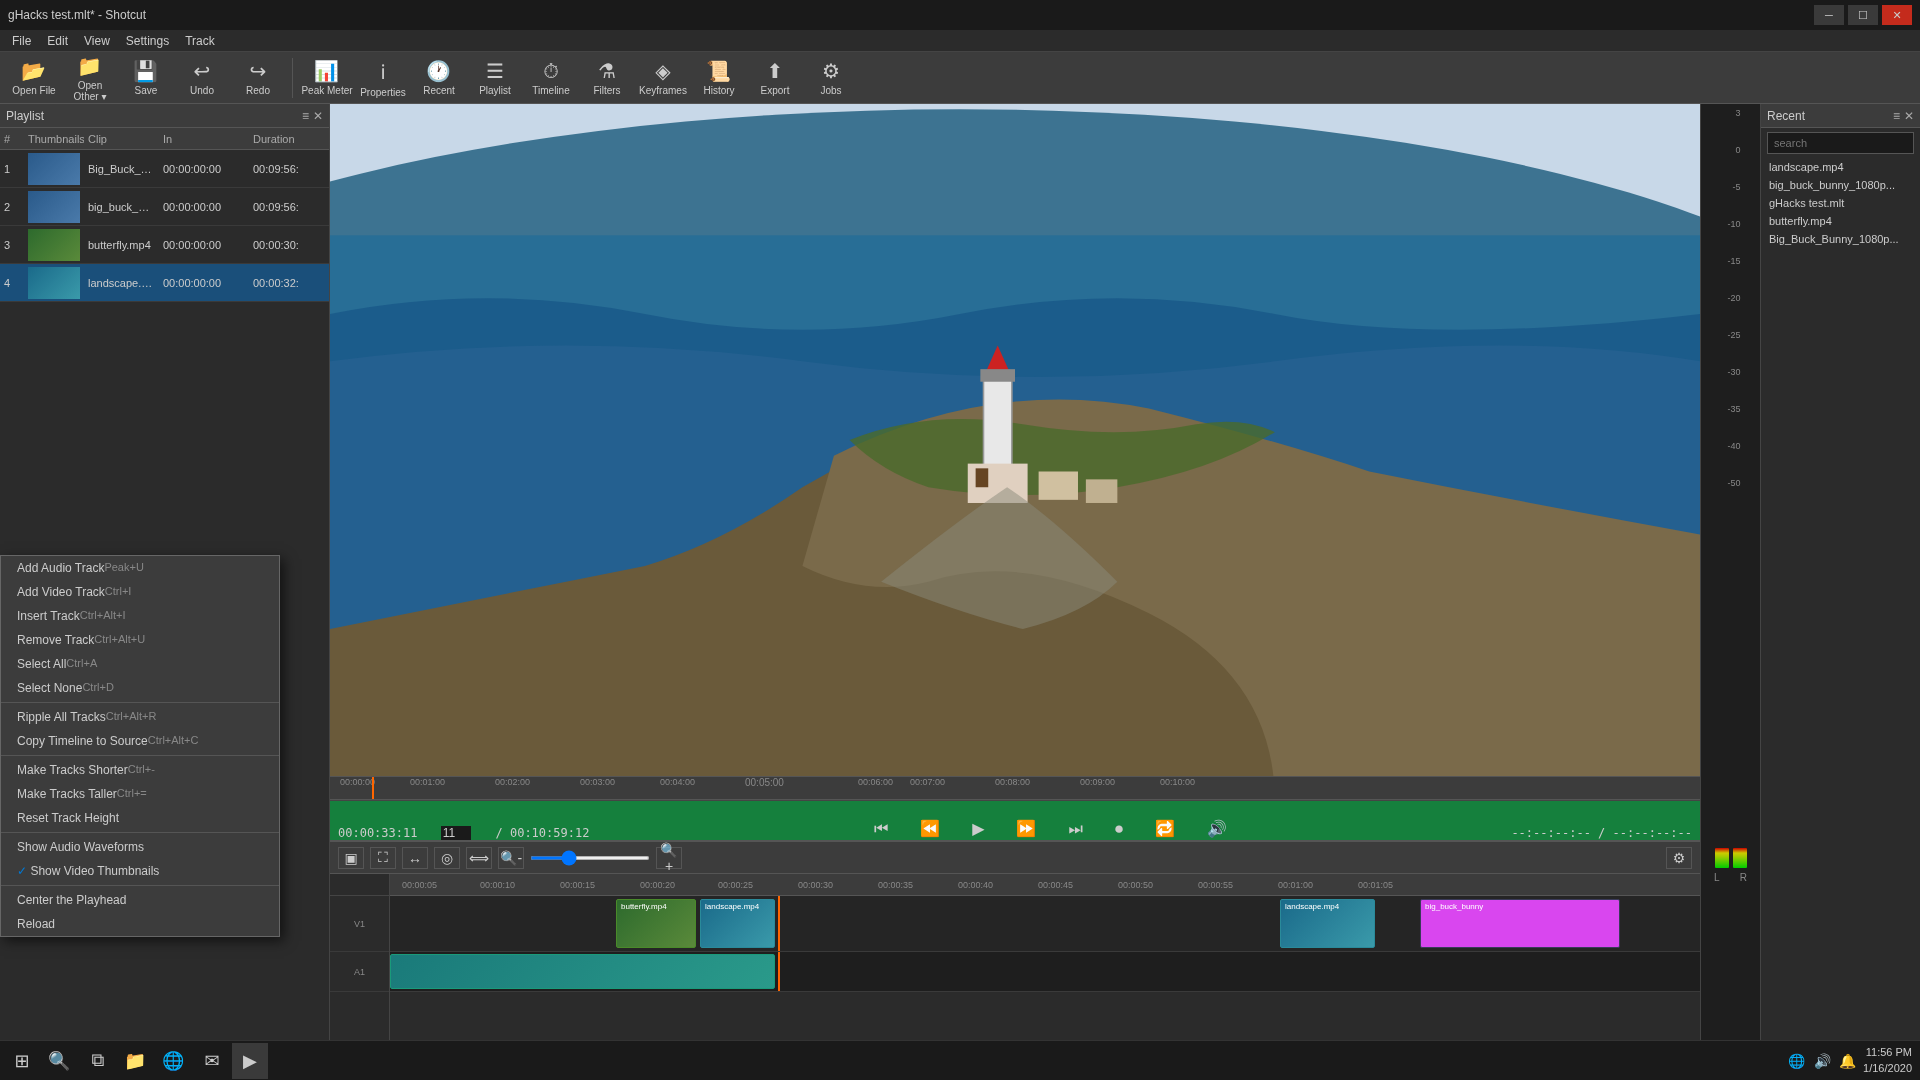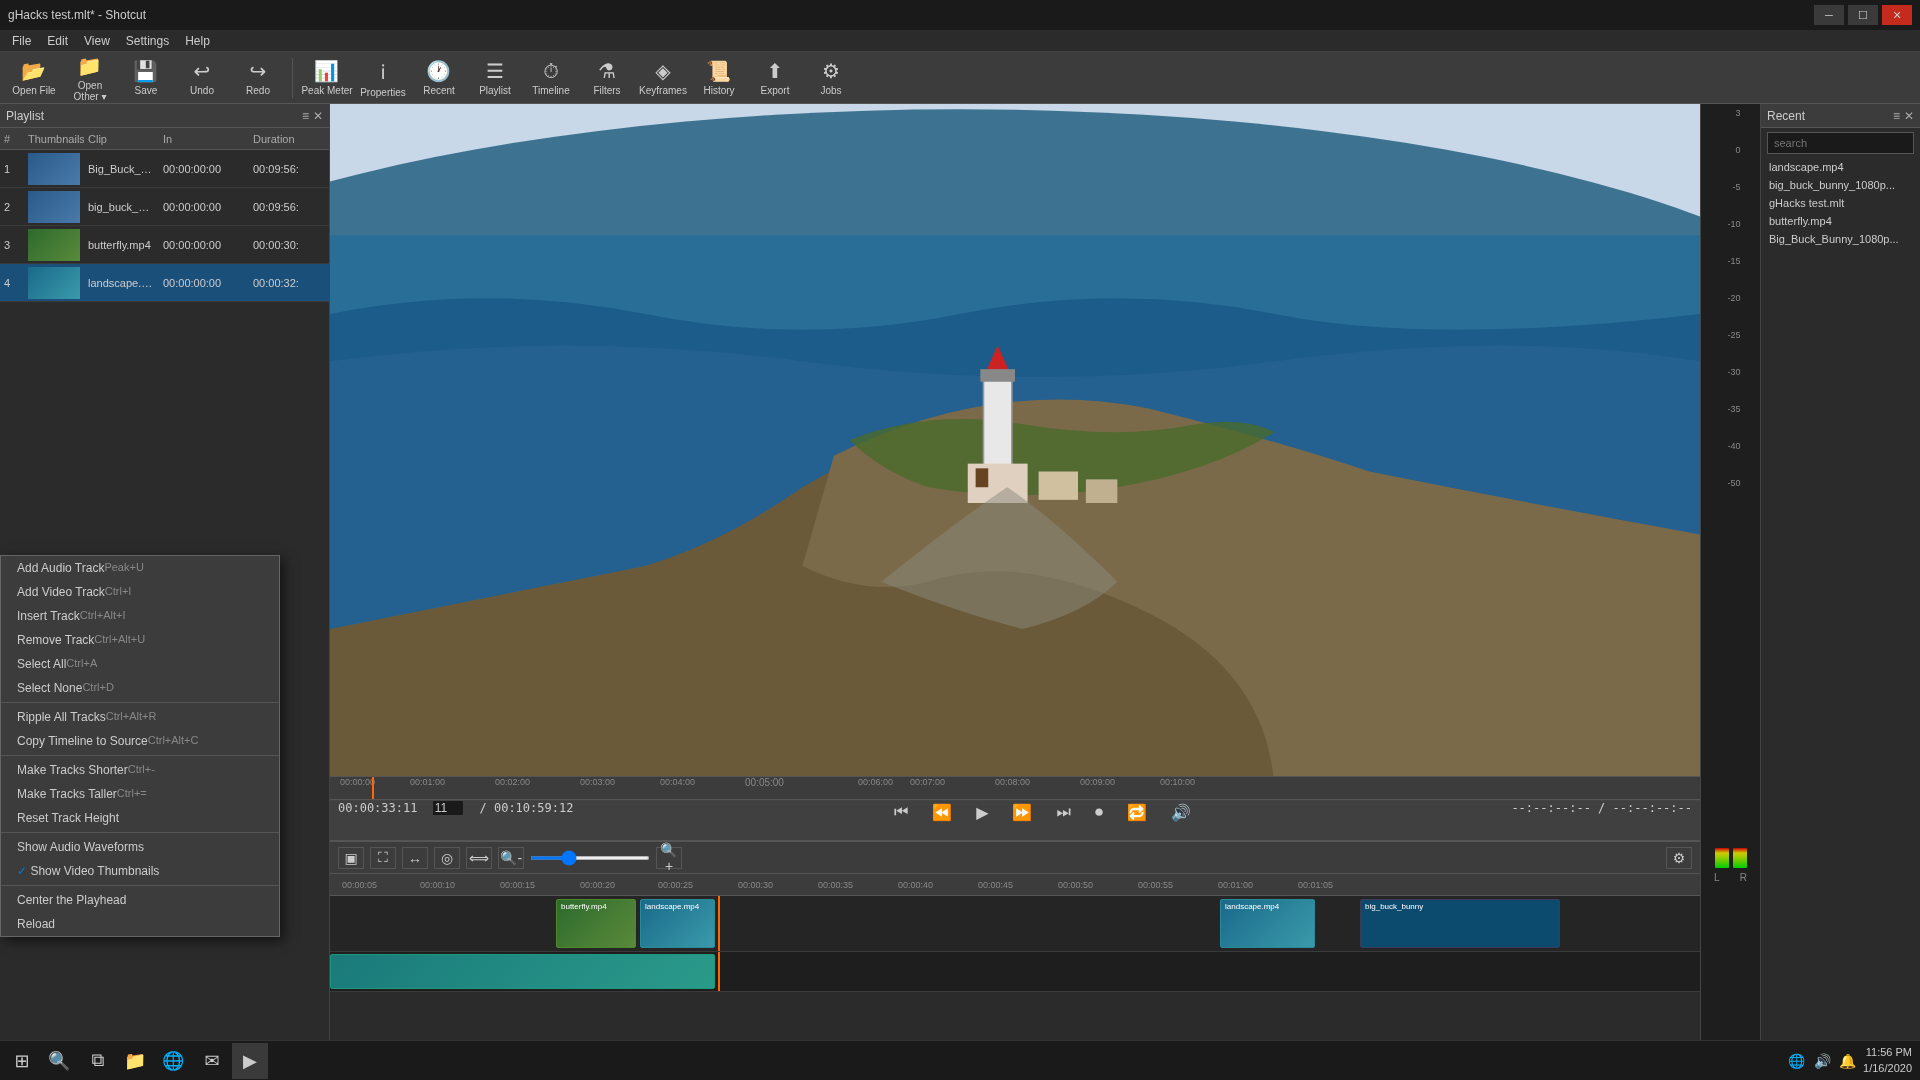--- a/index.html
+++ b/index.html
@@ -47,21 +47,21 @@
     #center { flex: 1; display: flex; flex-direction: column; overflow: hidden; }
 
     
     #preview-area { flex: 1; background: #1a1a1a; position: relative; overflow: hidden; }
     .video-bg { width: 100%; height: 100%; background: linear-gradient(180deg, #1a4a6a 0%, #2a7a9a 30%, #4a9aaa 50%, #6a8a5a 70%, #8a7a4a 85%, #6a5a3a 100%); position: relative; overflow: hidden; }
 
     
     #timeline-ruler { height: 24px; background: #3c3c3c; border-top: 1px solid #555; border-bottom: 1px solid #555; position: relative; display: flex; align-items: center; overflow: hidden; }
 
     
-    #playback-controls { height: 40px; background: #404040; display: flex; align-items: flex-start; padding: 0 8px; gap: 16px; border-top: 1px solid #444; }
+    #playback-controls { height: 40px; background: #15803d; display: flex; align-items: flex-end; padding: 0 8px; gap: 24px; border-top: 1px solid #444; }
     .timecode { font-size: 12px; color: #ccc; font-family: monospace; }
     .ctrl-btn { background: transparent; border: none; color: #ccc; cursor: pointer; font-size: 16px; padding: 2px 4px; }
 
     
     #source-tabs { height: 30px; background: #3c3c3c; display: flex; align-items: flex-end; padding: 0 8px; border-bottom: 1px solid #555; }
     .src-tab { padding: 4px 12px; font-size: 12px; cursor: pointer; color: #aaa; border-top: 1px solid transparent; border-left: 1px solid transparent; border-right: 1px solid transparent; }
     .src-tab.active { color: #fff; background: #2b2b2b; border-top: 1px solid #555; border-left: 1px solid #555; border-right: 1px solid #555; }
 
     
     #right-panels { display: flex; width: 220px; min-width: 220px; border-left: 1px solid #444; }
@@ -90,21 +90,21 @@
     .track-label { display: flex; align-items: center; justify-content: center; font-size: 10px; color: #888; border-bottom: 1px solid #3a3a3a; }
 
     #tracks-area { flex: 1; position: relative; overflow: hidden; }
     #timeline-ruler2 { height: 22px; background: #3c3c3c; border-bottom: 1px solid #555; position: relative; display: flex; align-items: center; padding: 0 0; }
     .t-rule { font-size: 9px; color: #888; position: absolute; }
     .video-track { height: 56px; background: #252525; border-bottom: 1px solid #3a3a3a; position: relative; }
     .audio-track { height: 40px; background: #1e1e1e; border-bottom: 1px solid #3a3a3a; position: relative; }
     .track-clip { position: absolute; height: 90%; top: 5%; border-radius: 2px; overflow: hidden; font-size: 9px; color: #fff; padding: 2px 4px; display: flex; align-items: flex-start; cursor: pointer; }
     .track-clip.green { background: linear-gradient(135deg, #2d6a2d, #5a8a3a); border: 1px solid #4a8a2a; }
     .track-clip.ocean { background: linear-gradient(135deg, #1a6a8a, #3a9aaa); border: 1px solid #2a8a9a; }
-    .track-clip.dark { background: #0c4a6e; border: 1px solid #3a3a5a; }
+    .track-clip.dark { background: #d946ef; border: 1px solid #3a3a5a; }
     .track-clip.teal { background: linear-gradient(135deg, #1a7a7a, #2a9a8a); border: 1px solid #1a9a7a; }
 
     
     .playhead { position: absolute; top: 0; bottom: 0; width: 2px; background: #ff6600; z-index: 10; }
 
     
     #context-menu { position: absolute; left: 0; top: 555px; width: 280px; background: #3c3c3c; border: 1px solid #666; z-index: 100; box-shadow: 4px 4px 12px rgba(0,0,0,0.6); }
     .ctx-item { padding: 5px 16px; font-size: 12px; color: #ccc; display: flex; justify-content: flex-start; cursor: pointer; }
     .ctx-item .shortcut { color: #888; font-size: 11px; }
     .ctx-sep { height: 1px; background: #555; margin: 2px 0; }
@@ -136,21 +136,21 @@
     <button class="win-btn">☐</button>
     <button class="win-btn close">✕</button>
   </div>
 </div>
 
 <div id="menubar">
   <span class="menu-item">File</span>
   <span class="menu-item">Edit</span>
   <span class="menu-item">View</span>
   <span class="menu-item">Settings</span>
-  <span class="menu-item">Help</span>
+  <span class="menu-item">Track</span>
 </div>
 
 <div id="toolbar">
   <button class="tool-btn">
     <span class="tool-icon">📂</span>
     <span>Open File</span>
   </button>
   <button class="tool-btn">
     <span class="tool-icon">📁</span>
     <span>Open Other ▾</span>
@@ -353,20 +353,29 @@
         <button class="tl-btn">⟺</button>
         <button class="tl-btn">🔍-</button>
         <input type="range" class="zoom-slider" min="0" max="100" value="30" style="">
         <button class="tl-btn">🔍+</button>
         <div style="flex:1;"></div>
         <button class="tl-btn">⚙</button>
       </div>
 
       <div id="timeline-content">
 
+        <div id="track-labels">
+          <div style="height:22px;border-bottom:1px solid #444;"></div>
+          <div class="track-label" style="height:56px;">
+            <span style="font-size:9px;color:#888;">V1</span>
+          </div>
+          <div class="track-label" style="height:40px;">
+            <span style="font-size:9px;color:#888;">A1</span>
+          </div>
+        </div>
 
         <div id="tracks-area">
 
           <div id="timeline-ruler2" style="position:relative;overflow:hidden;">
             <span class="t-rule" style="left:12px;">00:00:05</span>
             <span class="t-rule" style="left:90px;">00:00:10</span>
             <span class="t-rule" style="left:170px;">00:00:15</span>
             <span class="t-rule" style="left:250px;">00:00:20</span>
             <span class="t-rule" style="left:328px;">00:00:25</span>
             <span class="t-rule" style="left:408px;">00:00:30</span>

